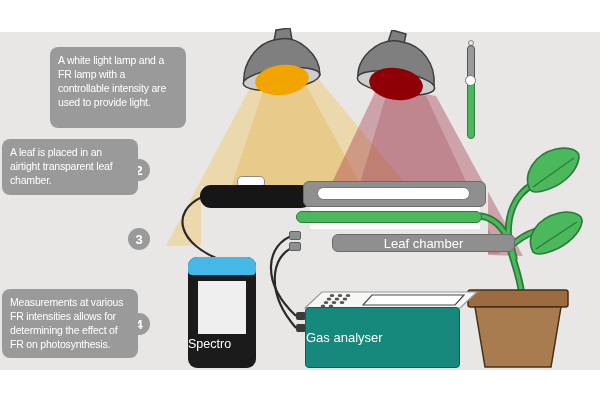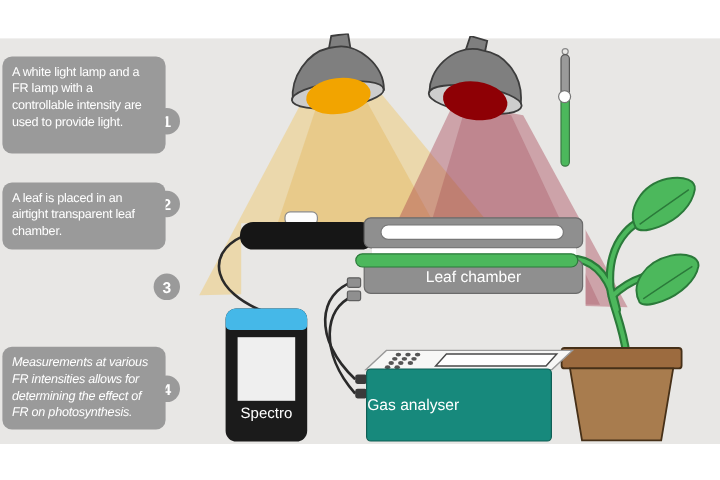--- a/index.html
+++ b/index.html
@@ -35,32 +35,32 @@
 
   
   .chamber-bar{position:absolute;left:303px;width:183px;background:var(--chamber-gray,#8f8f8f);
                border:1px solid #6b6b6b;box-sizing:border-box;z-index:4;}
   .chamber-top{top:181px;height:26px;border-radius:6px;}
   .chamber-slot{position:absolute;left:317px;top:187px;width:153px;height:13px;background:#fff;
                 border:1px solid #777;border-radius:7px;box-sizing:border-box;z-index:5;}
   .chamber-white{position:absolute;left:310px;width:170px;height:6px;background:#fff;z-index:4;}
   .leaf-bar{position:absolute;left:296px;top:211px;width:186px;height:12px;background:var(--leaf-green,#4cb85c);
             border:1.5px solid var(--leaf-outline,#2b7a3a);border-radius:6px;box-sizing:border-box;z-index:5;}
-  .chamber-bottom{top:216px;height:29px;border-radius:6px;color:#fff;font-size:13px;
-                  display:flex;align-items:center;justify-content:center;}
+  .chamber-bottom{top:234px;height:18px;border-radius:6px;color:#fff;font-size:13px;
+                  display:flex;align-items:center;justify-content:center;margin-left:29px;}
   .chamber-nub{position:absolute;left:289px;width:12px;height:9px;background:var(--chamber-gray,#8f8f8f);
                border:1px solid #5f5f5f;border-radius:2px;box-sizing:border-box;z-index:3;}
 
   
   .spectro{position:absolute;left:188px;top:257px;width:68px;height:111px;background:var(--spectro-black,#1b1b1b);
            border-radius:9px;z-index:5;}
   .spectro-blue{position:absolute;left:0;top:0;width:68px;height:18px;background:var(--spectro-blue,#45b8e8);
                 border-radius:9px 9px 4px 4px;}
   .spectro-screen{position:absolute;left:10px;top:24px;width:48px;height:53px;background:#efefef;}
-  .spectro-label{position:absolute;left:0;top:80px;width:68px;text-align:center;color:#fff;
+  .spectro-label{position:absolute;left:0;top:80px;width:68px;color:#fff;
                  font-size:12.5px;line-height:1.25;}
 
   
   .analyser-front{position:absolute;left:305px;top:307px;width:155px;height:61px;background:var(--analyser-teal,#17897c);
                   border:1.5px solid #0f5f55;border-radius:4px;box-sizing:border-box;z-index:5;
                   display:flex;align-items:center;justify-content:flex-start;color:#fff;font-size:13px;}
   .analyser-nub{position:absolute;left:296px;width:10px;height:8px;background:#3a3a3a;border-radius:2px;z-index:4;}
 
   svg{display:block;}
   .z1{z-index:1;} .z2{z-index:2;} .z3{z-index:3;} .z5{z-index:5;}
@@ -103,39 +103,39 @@
   <div class="slider">
     <div class="slider-cap"></div>
     <div class="slider-track-top"></div>
     <div class="slider-track-bottom"></div>
     <div class="slider-knob"></div>
   </div>
 
   <div class="step-badge" style="top:90px;">
       <span>1</span>
     </div>
-  <div class="step-box" style="top:47px;min-height:81px;">
+  <div class="step-box" style="top:47px;min-height:81px;margin-left:48px;">
     <span>A white light lamp and a FR lamp with a controllable intensity are used to provide light.</span>
   </div>
 
   <div class="step-badge" style="top:159px;">
       <span>2</span>
     </div>
-  <div class="step-box" style="top:152px;min-height:52px;">
+  <div class="step-box" style="top:139px;min-height:52px;">
     <span>A leaf is placed in an airtight transparent leaf chamber.</span>
   </div>
 
   <div class="step-badge" style="top:228px;">
       <span>3</span>
     </div>
 
   <div class="step-badge" style="top:313px;">
       <span>4</span>
     </div>
-  <div class="step-box" style="top:289px;min-height:64px;font-style:italic;">
+  <div class="step-box" style="top:289px;min-height:64px;">
     <span>Measurements at various FR intensities allows for determining the effect of FR on photosynthesis.</span>
   </div>
 
   <svg class="abs z2" width="600" height="400" style="left:0;top:0;">
     <g fill="none" stroke-linecap="round">
       <g stroke="var(--leaf-outline,#2b7a3a)" stroke-width="7">
         <path d="M522,295 C519,272 511,256 509,243 C507,226 509,208 521,194 C526,188 530,186 534,184"></path>
         <path d="M510,247 C518,239 527,234 536,231"></path>
         <path d="M481,216 C499,219 509,234 514,258"></path>
       </g>

